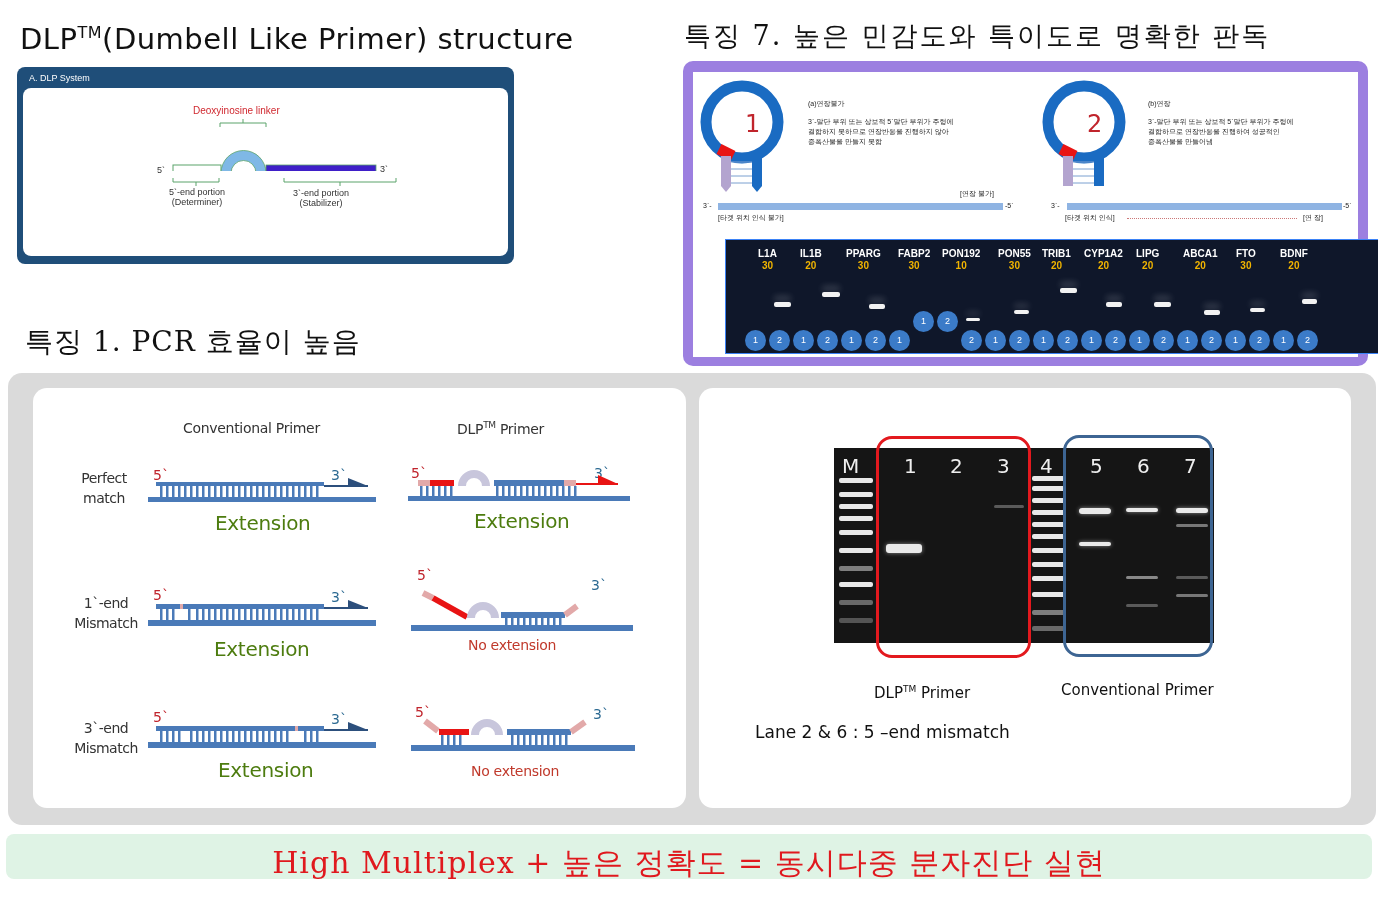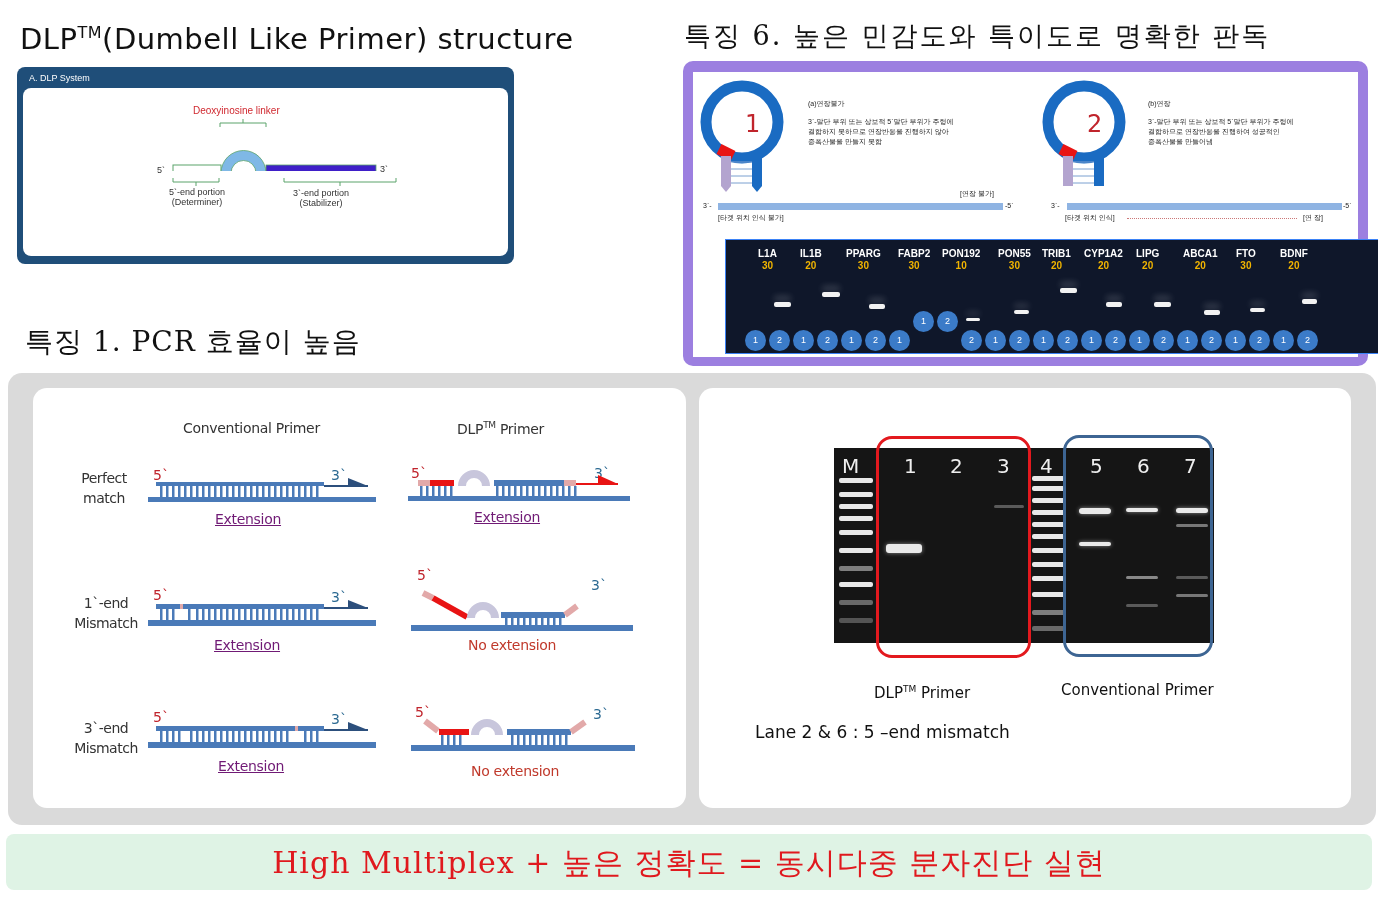--- a/index.html
+++ b/index.html
@@ -36,37 +36,37 @@
   .title-feat1 { left: 25px; top: 323px; font-family: "DejaVu Serif", serif; font-size: 28px; color: #111; white-space: nowrap; letter-spacing: 1px; }
 
   
   .gray-panel { left: 8px; top: 373px; width: 1368px; height: 452px; background: #dadada; border-radius: 14px; }
   .card { background: #fff; border-radius: 14px; }
   .card-left { left: 25px; top: 15px; width: 653px; height: 420px; }
   .card-right { left: 691px; top: 15px; width: 652px; height: 420px; }
 
   .col-title { font-family: "DejaVu Sans", sans-serif; font-size: 14px; color: #333; white-space: nowrap; letter-spacing: -0.3px; }
   .row-lbl { font-family: "DejaVu Sans", sans-serif; font-size: 14px; color: #333; text-align: center; line-height: 20px; letter-spacing: -0.5px; }
-  .ext-lbl { font-family: "DejaVu Sans", sans-serif; font-size: 14px; color: #701a75; white-space: nowrap; letter-spacing: -0.3px; text-decoration: underline; }
+  .ext-lbl { font-family: "DejaVu Sans", sans-serif; font-size: 20px; color: #4d7c0f; white-space: nowrap; letter-spacing: -0.3px; }
   .noext-lbl { font-family: "DejaVu Sans", sans-serif; font-size: 14px; color: #c0392b; white-space: nowrap; letter-spacing: -0.3px; }
 
   
   .gel2 { left: 135px; top: 60px; width: 380px; height: 195px; background: #151515; }
   .lane-num { position: absolute; top: 6px; color: #eee; font-family: "DejaVu Sans", sans-serif; font-size: 20px; }
   .ladder { position: absolute; width: 34px; }
   .lb { position: absolute; left: 0; width: 34px; height: 5px; background: #e8e8e8; border-radius: 2px; }
   .gband { position: absolute; height: 6px; background: #e9e9e9; border-radius: 3px; box-shadow: 0 0 4px rgba(255,255,255,0.5); }
   .fband { position: absolute; height: 3px; background: #5a5a5a; border-radius: 2px; }
   .box-red { border: 3px solid #e3191e; border-radius: 16px; }
   .box-blue { border: 3px solid #3d6593; border-radius: 16px; }
   .gel-caption { font-family: "DejaVu Sans", sans-serif; font-size: 15px; color: #111; white-space: nowrap; }
   .legend-line { font-family: "DejaVu Sans", sans-serif; font-size: 17px; color: #111; white-space: nowrap; line-height: 22.5px; }
 
   
-  .banner { left: 6px; top: 834px; width: 1366px; height: 56px; background: #dff3e5; border-radius: 8px; text-align: center; }
+  .banner { left: 6px; top: 834px; width: 1366px; height: 45px; background: #dff3e5; border-radius: 8px; text-align: center; }
   .banner-text { font-family: "DejaVu Serif", serif; font-size: 30px; color: #e0191e; line-height: 58px; letter-spacing: 1px; white-space: nowrap; }
 </style>
 </head>
 <body>
 
 <div class="abs title-dlp"><span>DLP</span><sup>TM</sup><span>(Dumbell Like Primer) structure</span></div>
 
 <div class="abs dlp-box">
   <div class="abs dlp-box-header">A. DLP System</div>
   <div class="abs dlp-box-inner">
@@ -91,21 +91,21 @@
       <div>5`-end portion</div>
       <div>(Determiner)</div>
     </div>
     <div class="abs small-lbl" style="left:264px; top:100px; width:68px;">
       <div>3`-end portion</div>
       <div>(Stabilizer)</div>
     </div>
   </div>
 </div>
 
-<div class="abs title-feat2">특징 6. 높은 민감도와 특이도로 명확한 판독</div>
+<div class="abs title-feat2">특징 7. 높은 민감도와 특이도로 명확한 판독</div>
 
 <div class="abs purple-frame">
   <div class="abs purple-inner">
 
     <svg class="abs" style="left:4px; top:2px;" width="90" height="130">
       <circle cx="45" cy="48" r="36" fill="none" stroke="#1a6bc2" stroke-width="11"></circle>
       <path d="M22 75 L36 82" stroke="#e81414" stroke-width="11"></path>
       <rect x="24" y="82" width="10" height="30" fill="#b3a4cf"></rect>
       <rect x="55" y="82" width="10" height="30" fill="#1a6bc2"></rect>
       <line x1="34" y1="88" x2="55" y2="88" stroke="#7aa0d0" stroke-width="1"></line>

